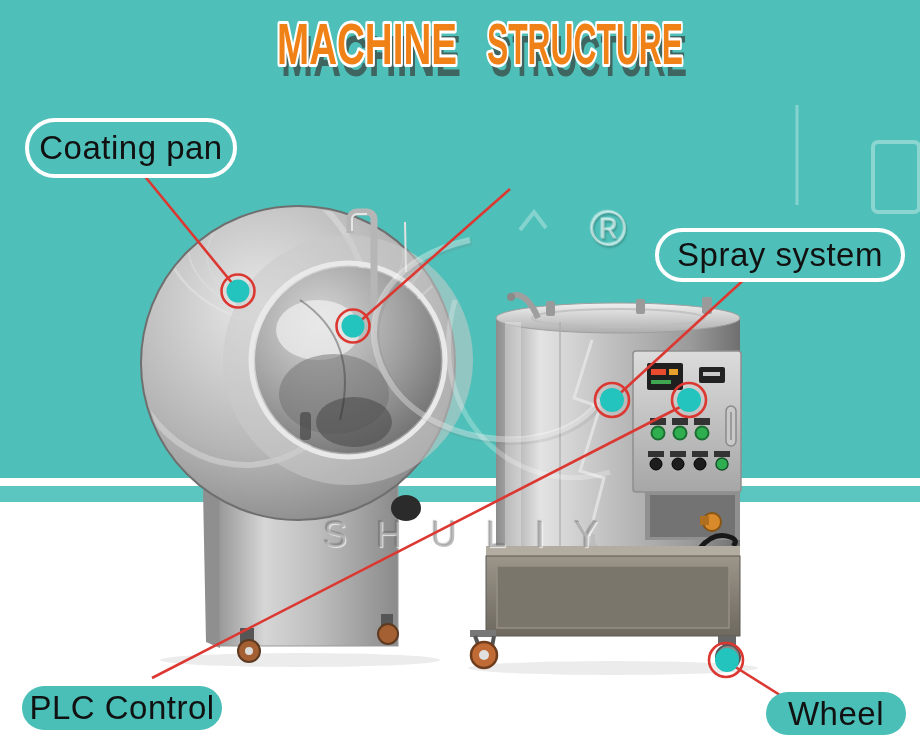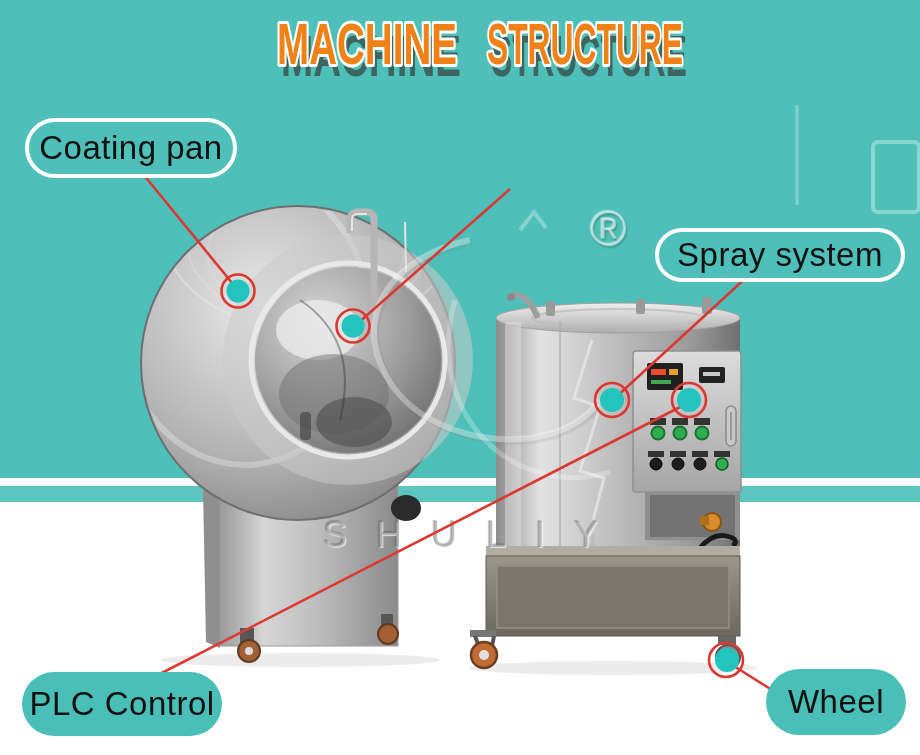--- a/index.html
+++ b/index.html
@@ -12,22 +12,22 @@
   .layer svg{position:absolute;inset:0;display:block;}
   
   .label{position:absolute;display:flex;align-items:center;justify-content:center;
          border-radius:999px;color:#111;font-size:33px;letter-spacing:.5px;
          font-family:"Liberation Sans",sans-serif;white-space:nowrap;}
   .label.outlined{background:#4FC0B9;border:4px solid #ffffff;}
   .label.solid{background:#49BFB8;}
   .lbl-coating{left:25px;top:102px;width:204px;height:52px;margin-top:16px;}
   .lbl-spraygun{left:428px;top:135px;width:178px;height:48px;}
   .lbl-spraysys{left:655px;top:228px;width:242px;height:46px;align-items:center;}
-  .lbl-plc{left:22px;top:672px;width:200px;height:64px;}
-  .lbl-wheel{left:766px;top:669px;width:140px;height:66px;}
+  .lbl-plc{left:22px;top:686px;width:200px;height:44px;}
+  .lbl-wheel{left:766px;top:692px;width:140px;height:43px;}
   
   .wm-reg{position:absolute;left:590px;top:200px;font-size:50px;
           color:rgba(255,255,255,0.50);
           text-shadow:1px 2px 2px rgba(46,118,112,0.55), -1px -1px 1px rgba(255,255,255,0.45);}
   .wm-brand{position:absolute;left:306px;top:514px;font-size:36px;letter-spacing:29px;
             color:rgba(128,128,128,0.48);
             text-shadow:1px 1px 1px rgba(255,255,255,0.75), -1px -1px 1px rgba(70,70,70,0.30);margin-left:17px;}
 </style>
 </head>
 <body>

